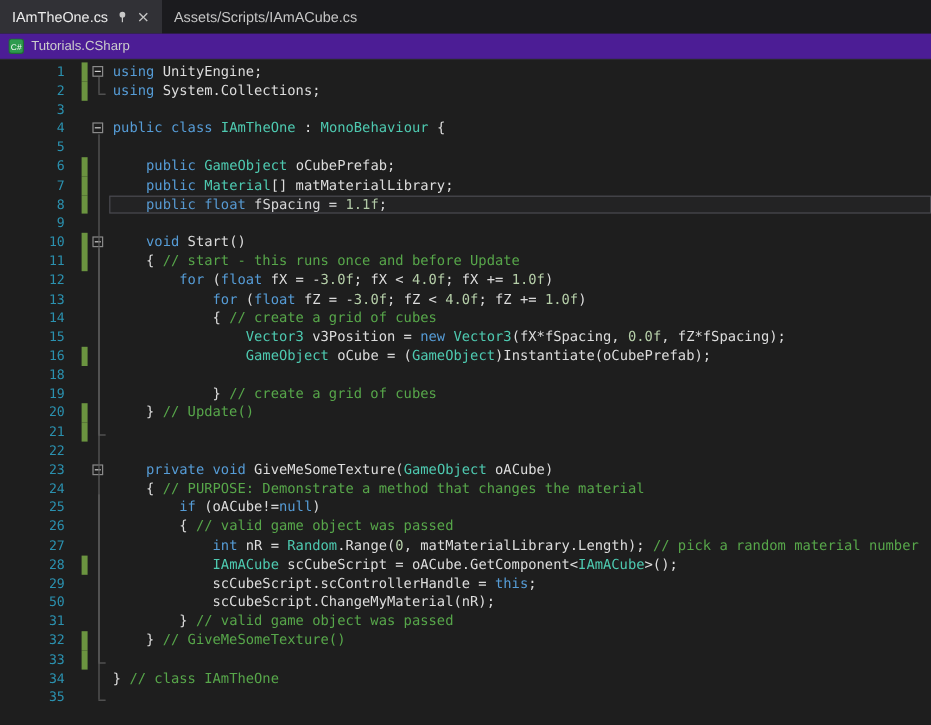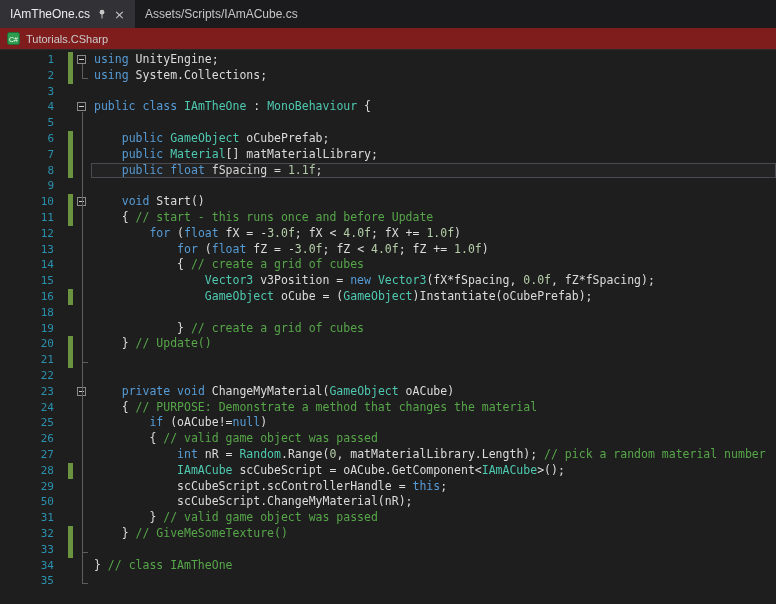--- a/index.html
+++ b/index.html
@@ -12,21 +12,21 @@
   body{width:776px;height:604px;overflow:hidden;background:var(--background);}
   .window{width:776px;height:604px;display:flex;flex-direction:column;background:var(--background);}
 
   .tab-bar{height:28px;flex:none;background:var(--tab-bar);display:flex;align-items:stretch;}
   .tab{display:flex;align-items:center;gap:7px;padding:0 10px;
        font:12px "Liberation Sans",sans-serif;color:#C5C5C5;cursor:default;}
   .tab.active{background:var(--active-tab);color:#ECECEC;}
   .tab-ic{display:flex;align-items:center;}
   .tab-x{font:13px "DejaVu Sans",sans-serif;color:#C4C4C4;line-height:1;}
 
-  .nav-bar{height:22px;flex:none;background:#7f1d1d;display:flex;align-items:center;gap:6px;
+  .nav-bar{height:22px;flex:none;background:#4c1d95;display:flex;align-items:center;gap:6px;
            padding-left:7px;font:11px "Liberation Sans",sans-serif;color:#CCCCCC;
            border-bottom:1px solid #2A2A2D;}
   .proj-icon{display:flex;align-items:center;}
 
   .editor{flex:1;position:relative;padding-top:2px;overflow:hidden;
           font-family:"DejaVu Sans Mono","Liberation Mono",monospace;font-size:11.5px;}
   .row{display:flex;height:15.8px;line-height:15.8px;}
   .ln{flex:0 0 60px;padding-right:6px;text-align:right;color:var(--line-number);font-size:11px;}
   .chg{flex:0 0 5px;margin-left:8px;}
   .chg.on{background:var(--change-bar);}
@@ -203,21 +203,21 @@
         <div class="chg"></div>
         <div class="fold"></div>
         <div class="code"></div>
       </div>
       <div class="row">
         <div class="ln">23</div>
         <div class="chg"></div>
         <div class="fold">
           <div class="foldbox"></div>
         </div>
-        <div class="code"><span class="p">    </span><span class="k">private</span><span class="p"> </span><span class="k">void</span><span class="p"> ChangeMyMaterial(</span><span class="t">GameObject</span><span class="p"> oACube)</span></div>
+        <div class="code"><span class="p">    </span><span class="k">private</span><span class="p"> </span><span class="k">void</span><span class="p"> GiveMeSomeTexture(</span><span class="t">GameObject</span><span class="p"> oACube)</span></div>
       </div>
       <div class="row">
         <div class="ln">24</div>
         <div class="chg"></div>
         <div class="fold"></div>
         <div class="code"><span class="p">    { </span><span class="c">// PURPOSE: Demonstrate a method that changes the material</span></div>
       </div>
       <div class="row">
         <div class="ln">25</div>
         <div class="chg"></div>

